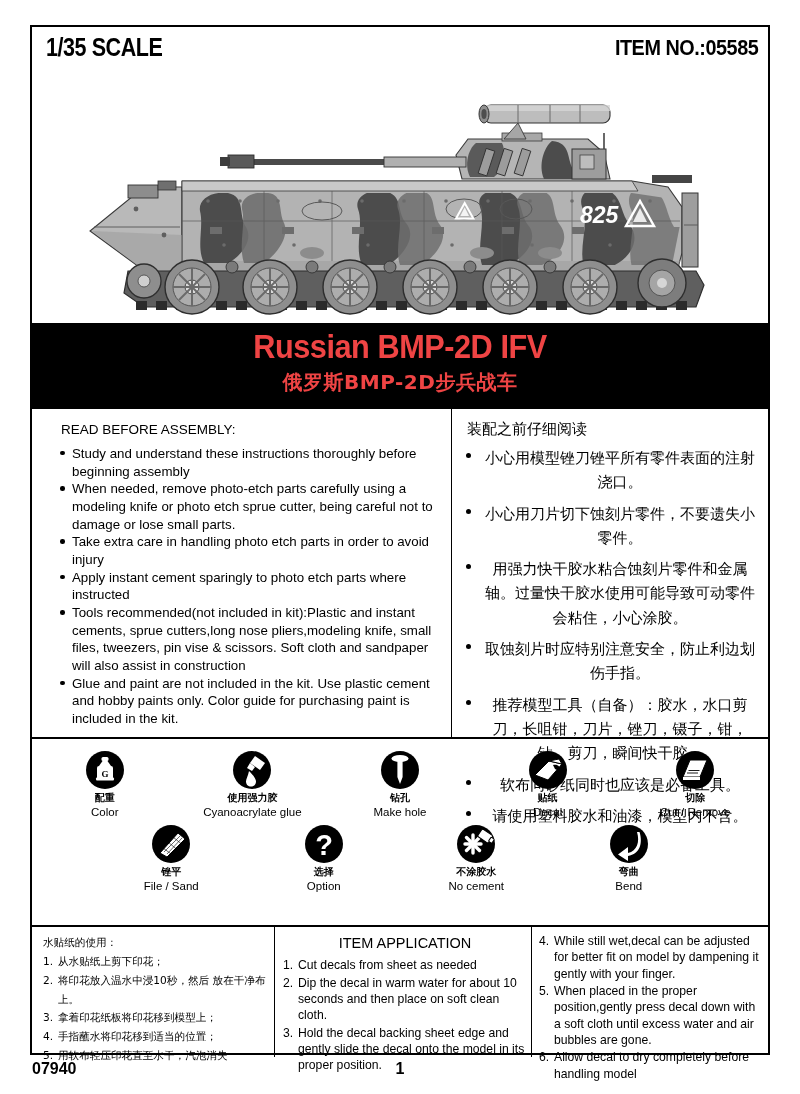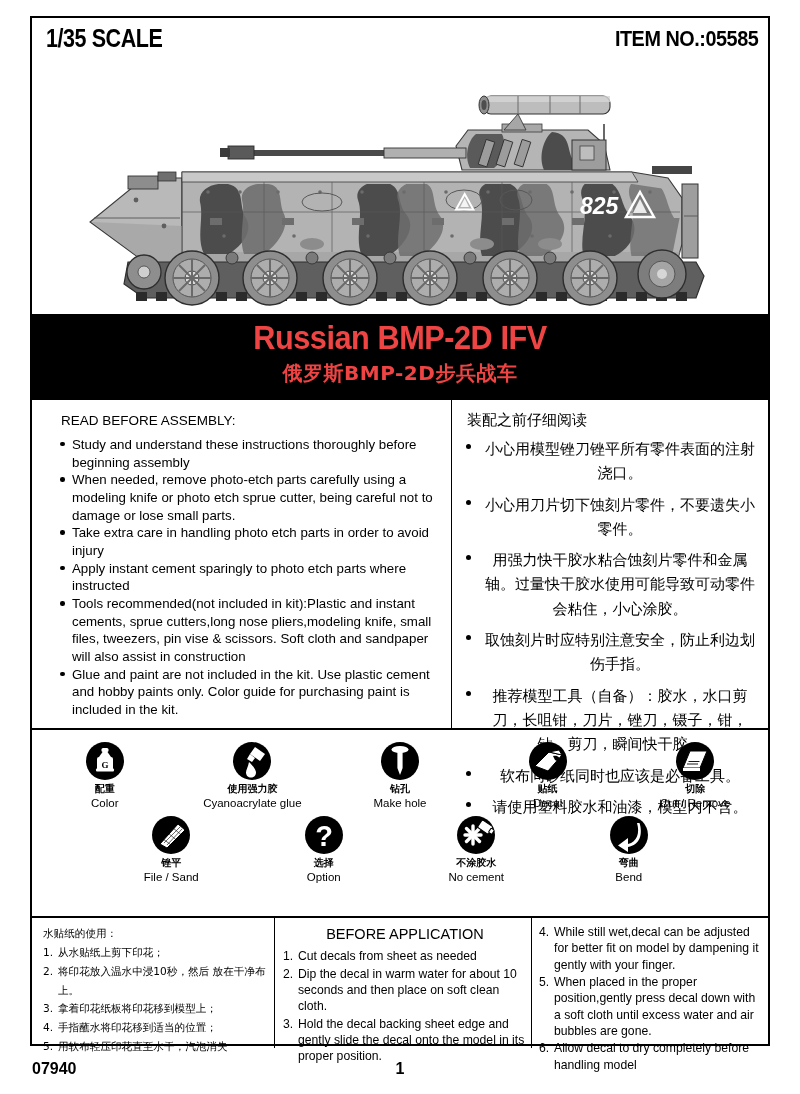--- a/index.html
+++ b/index.html
@@ -1,21 +1,21 @@
 <!DOCTYPE html>
 <html><head>
 <meta charset="utf-8">
 <style>
   html,body{margin:0;padding:0;background:#fff;}
   body{width:800px;height:1094px;font-family:"Liberation Sans",sans-serif;color:#000;
        -webkit-font-smoothing:antialiased;}
   .page{position:relative;width:800px;height:1094px;overflow:hidden;background:#fff;}
 
   
-  .frame{position:absolute;left:30px;top:16px;width:740px;height:1030px;
+  .frame{position:absolute;left:30px;top:25px;width:740px;height:1030px;
          border:2px solid #000;box-sizing:border-box;}
 
   
   .hdr{position:absolute;left:0;top:0;width:100%;height:50px;}
   .scale-txt{position:absolute;left:14px;top:6px;font-size:25px;font-weight:bold;
              font-stretch:condensed;letter-spacing:-0.5px;
              transform:scaleX(.86);transform-origin:left center;}
   .item-txt{position:absolute;right:10px;top:8px;font-size:22px;font-weight:bold;
             letter-spacing:-0.5px;transform:scaleX(.9);transform-origin:right center;}
 
@@ -548,21 +548,21 @@
         <ol class="num">
           <li>从水贴纸上剪下印花；</li>
           <li>将印花放入温水中浸10秒，然后 放在干净布上。</li>
           <li>拿着印花纸板将印花移到模型上；</li>
           <li>手指蘸水将印花移到适当的位置；</li>
           <li>用软布轻压印花直至水干，汽泡消失</li>
         </ol>
       </div>
 
       <div class="dcol b">
-        <div class="title">BEFORE APPLICATION</div>
+        <div class="title">ITEM APPLICATION</div>
         <ol class="num">
           <li>Cut decals from sheet as needed</li>
           <li>Dip the decal in warm water for about 10 seconds and then place on soft clean cloth.</li>
           <li>Hold the decal backing sheet edge and gently slide the decal onto the model in its proper position.</li>
         </ol>
       </div>
 
       <div class="dcol c">
         <ol class="num">
           <li>While still wet,decal can be adjusted for better fit on model by dampening it gently with your finger.</li>

